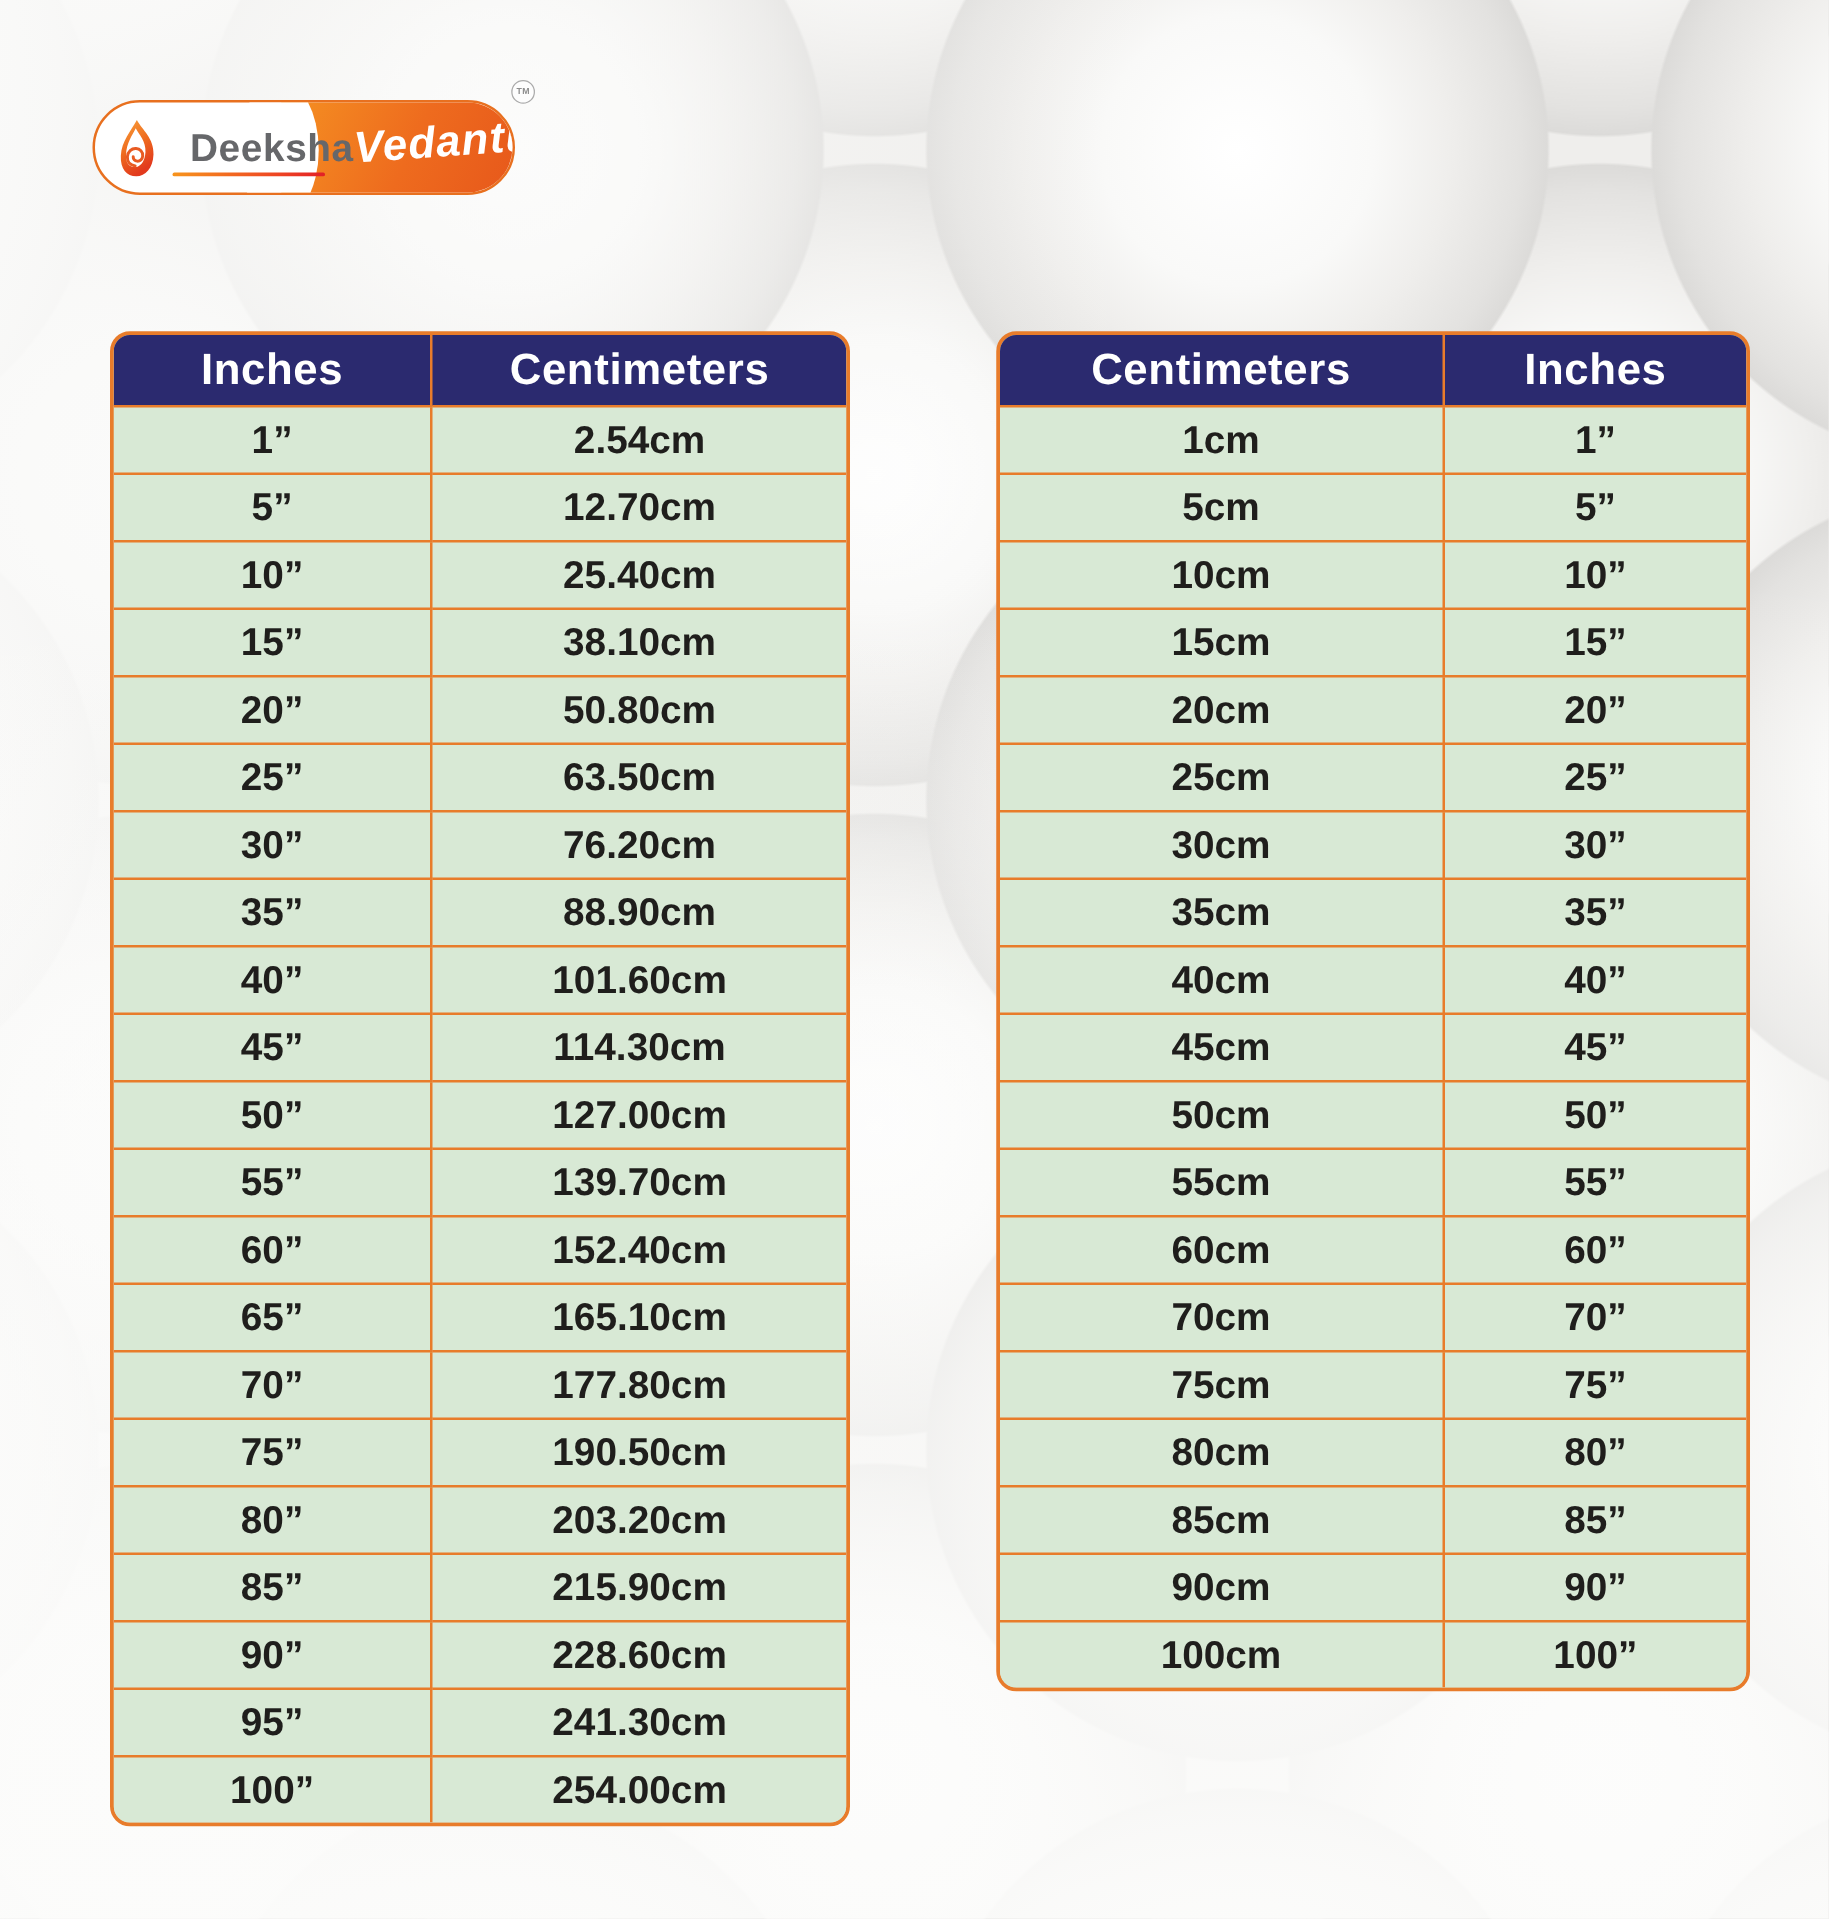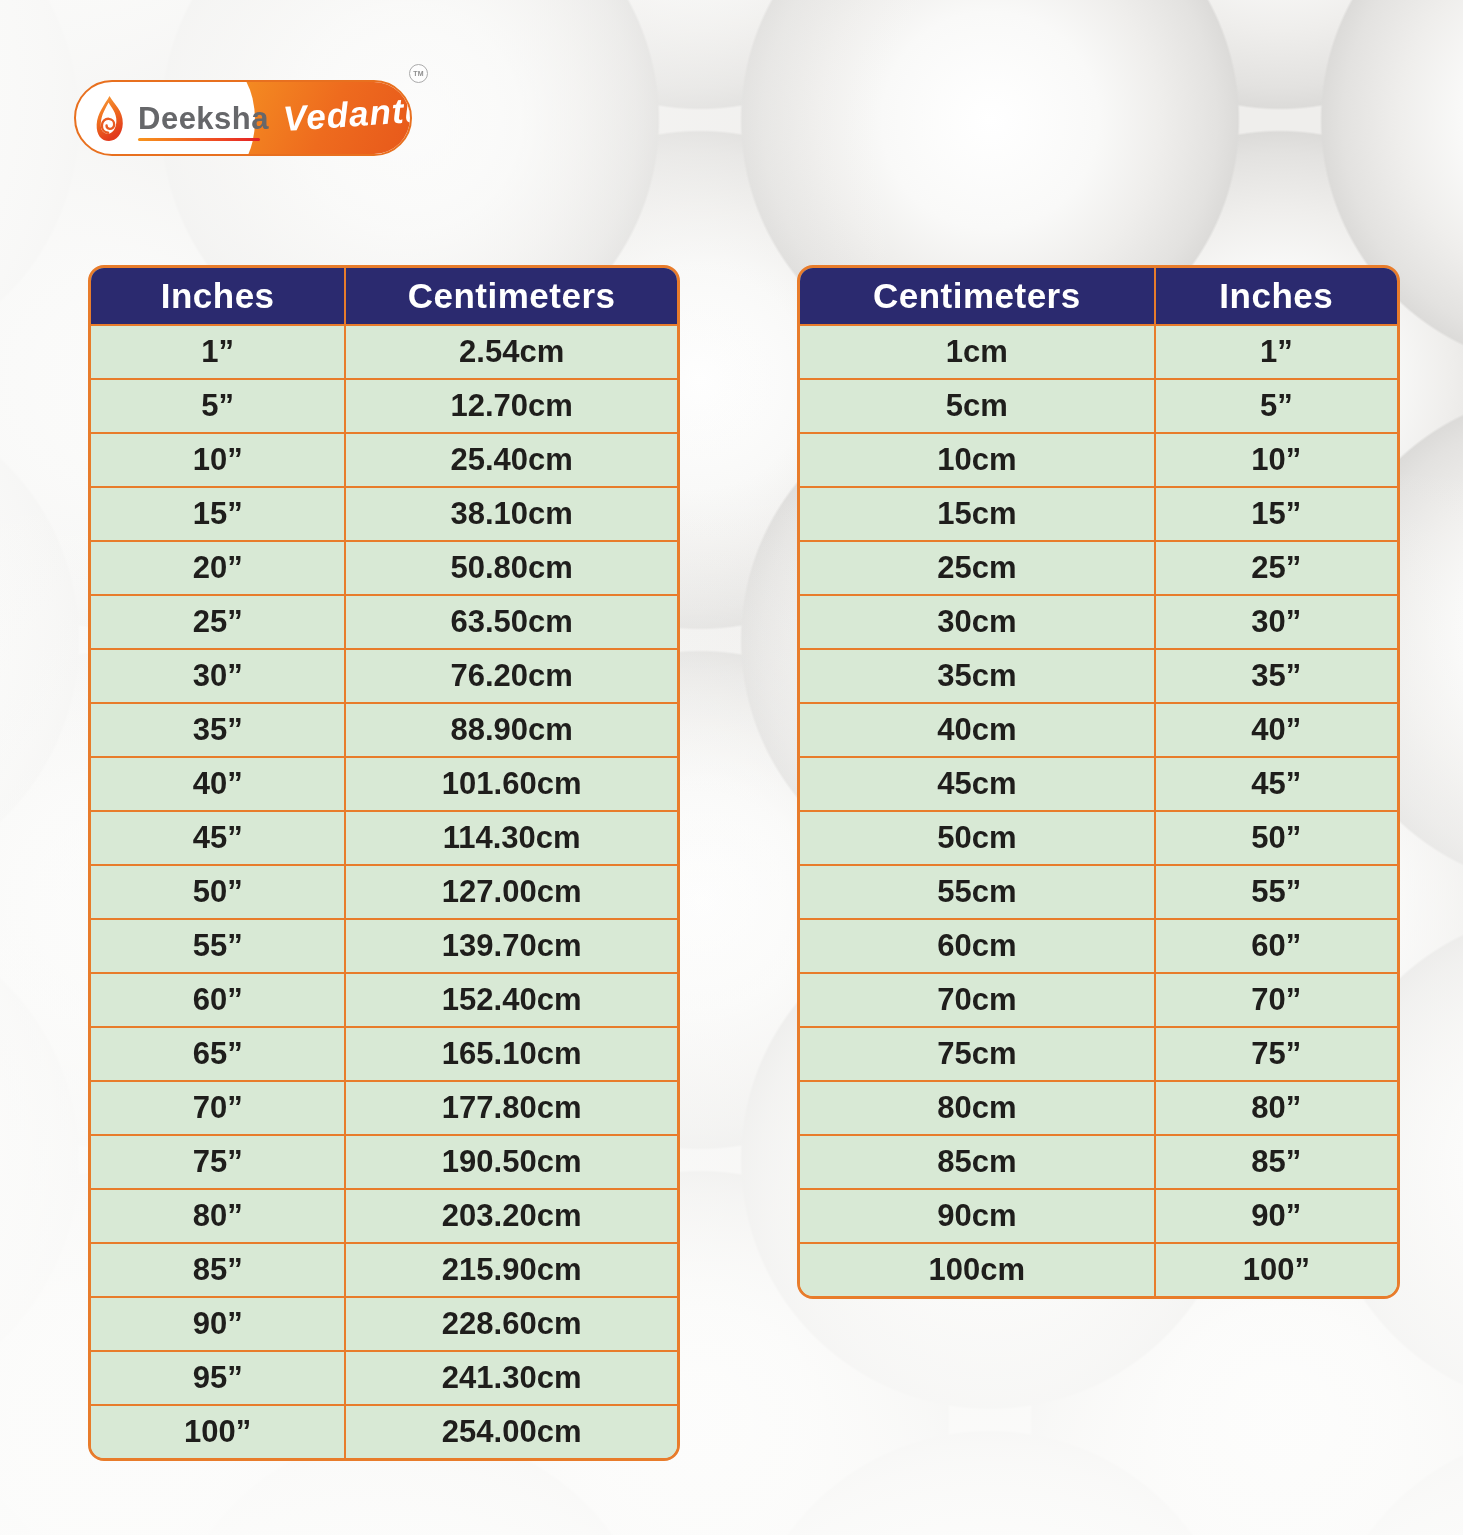--- a/index.html
+++ b/index.html
@@ -41,21 +41,21 @@
     content:"";position:absolute;left:-34px;top:-16px;width:64px;height:112px;
     background:#ffffff;border-radius:50%;
   }
   .vedantu{
     position:absolute;left:58px;top:14px;
     color:#ffffff;font-size:35px;font-weight:700;font-style:italic;
     letter-spacing:1px;transform:rotate(-4deg);
   }
   .flame{position:absolute;left:17px;top:13px;width:33px;height:48px;}
   .deeksha{
-    position:absolute;left:62px;top:19px;
+    position:absolute;left:76px;top:19px;
     color:#66676a;font-size:31px;font-weight:600;letter-spacing:.5px;
   }
   .deeksha-underline{
     position:absolute;left:62px;top:56px;width:122px;height:3px;border-radius:2px;
     background:linear-gradient(90deg,#f7941d 0%,#ee4423 70%,#e21f26 100%);
   }
   .tm{
     position:absolute;right:-16px;top:-16px;width:19px;height:19px;box-sizing:border-box;
     border:1.5px solid #ababab;border-radius:50%;
     color:#8d8d8d;font-size:7px;font-weight:700;
@@ -264,20 +264,24 @@
         <tr>
           <td>10cm</td>
           <td>10”</td>
         </tr>
 
         <tr>
           <td>15cm</td>
           <td>15”</td>
         </tr>
 
+        <tr>
+          <td>20cm</td>
+          <td>20”</td>
+        </tr>
 
         <tr>
           <td>25cm</td>
           <td>25”</td>
         </tr>
 
         <tr>
           <td>30cm</td>
           <td>30”</td>
         </tr>

